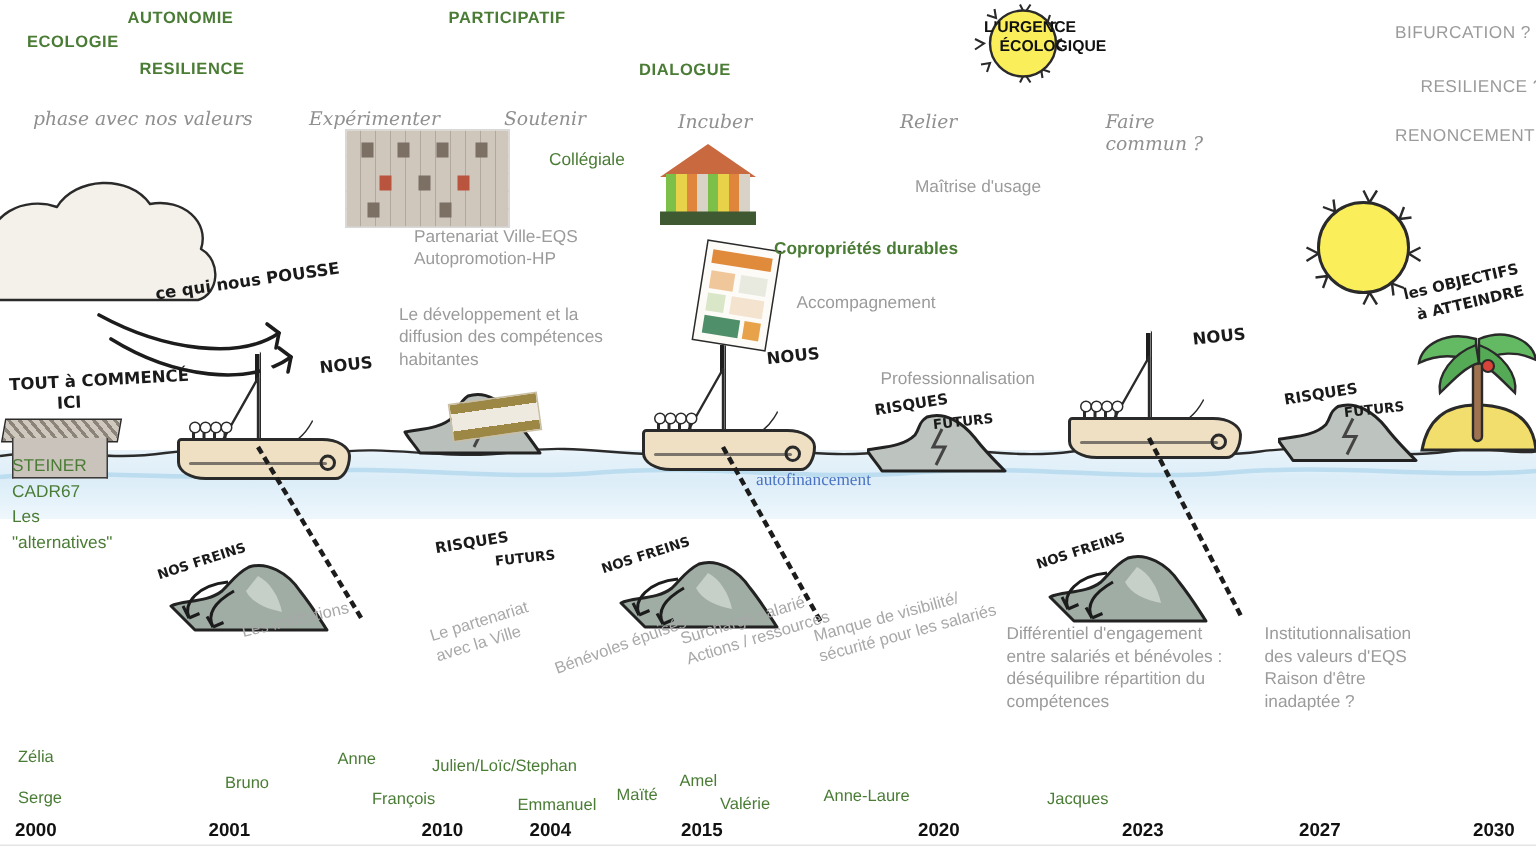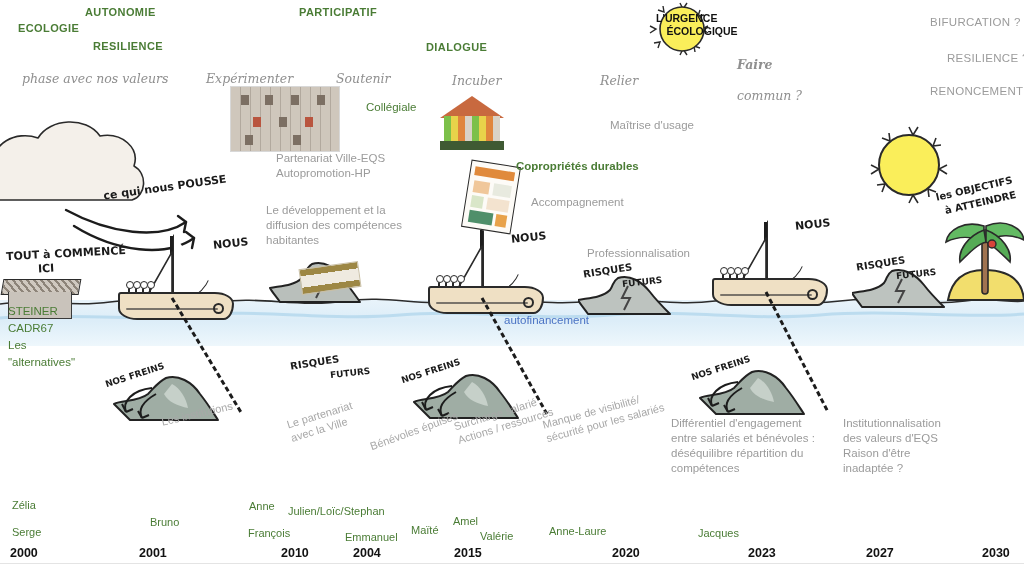--- a/index.html
+++ b/index.html
@@ -10,21 +10,21 @@
   .abs{position:absolute;}
 
   
   .kw{font-weight:bold;font-size:11px;letter-spacing:.4px;color:#4a7c35;white-space:nowrap;}
   .script{font-family:"DejaVu Serif",serif;font-style:italic;font-size:12.5px;color:#8f8f8f;white-space:nowrap;}
   .script2{font-family:"DejaVu Serif",serif;font-style:italic;font-size:12.5px;color:#8f8f8f;line-height:15px;}
   .grey{font-size:11.5px;color:#9b9b9b;line-height:15px;}
   .greenlbl{font-size:11.5px;color:#4a7c35;white-space:nowrap;}
   .greenlbl.b{font-weight:bold;}
   .q{font-size:11.5px;color:#9b9b9b;letter-spacing:.3px;white-space:nowrap;}
-  .blue{font-size:11.5px;color:#4a73c4;white-space:nowrap;}
+  .blue{font-size:11.5px;color:#4a73c4;white-space:nowrap;font-family:Liberation Serif, serif;}
   .hand{font-family:"DejaVu Sans",sans-serif;font-weight:bold;font-size:10px;color:#1a1a1a;white-space:nowrap;}
   .tilt{color:#a8a8a8;font-size:11px;line-height:14px;transform-origin:left top;}
   .name{font-size:11px;color:#4a7c35;white-space:nowrap;}
   .year{font-size:12.5px;font-weight:bold;color:#111;white-space:nowrap;}
 
   
   .sea{position:absolute;left:0;top:300px;width:1024px;height:46px;
        background:linear-gradient(180deg,#e8f3fa 0%,#dcedf8 45%,#eef7fc 100%);}
 
   
@@ -264,21 +264,21 @@
   <div class="kw abs" style="left:18px;top:22px;">ECOLOGIE</div>
   <div class="kw abs" style="left:85px;top:6px;">AUTONOMIE</div>
   <div class="kw abs" style="left:93px;top:40px;">RESILIENCE</div>
   <div class="kw abs" style="left:299px;top:6px;">PARTICIPATIF</div>
   <div class="kw abs" style="left:426px;top:41px;">DIALOGUE</div>
 
   <div class="script abs" style="left:206px;top:71px;">Expérimenter</div>
   <div class="script abs" style="left:336px;top:71px;">Soutenir</div>
   <div class="script abs" style="left:452px;top:73px;">Incuber</div>
   <div class="script abs" style="left:600px;top:73px;">Relier</div>
-  <div class="script abs" style="left:737px;top:57px;font-weight:bold;">Faire</div>
+  <div class="script abs" style="left:737px;top:73px;">Faire</div>
   <div class="script abs" style="left:737px;top:88px;">commun ?</div>
 
   <div class="script2 abs" style="left:22px;top:71px;width:180px;">
     <div>phase avec nos valeurs</div>
   </div>
 
   <div class="q abs" style="left:930px;top:16px;">BIFURCATION ?</div>
   <div class="q abs" style="left:947px;top:52px;">RESILIENCE ?</div>
   <div class="q abs" style="left:930px;top:85px;">RENONCEMENT ?</div>
 
@@ -345,21 +345,21 @@
   <div class="grey abs" style="left:843px;top:416px;width:160px;">
     <div>Institutionnalisation</div>
     <div>des valeurs d'EQS</div>
     <div>Raison d'être</div>
     <div>inadaptée ?</div>
   </div>
 
   <div class="name abs" style="left:12px;top:499px;">Zélia</div>
   <div class="name abs" style="left:12px;top:526px;">Serge</div>
   <div class="name abs" style="left:150px;top:516px;">Bruno</div>
-  <div class="name abs" style="left:225px;top:500px;margin-left:24px;">Anne</div>
+  <div class="name abs" style="left:225px;top:500px;">Anne</div>
   <div class="name abs" style="left:248px;top:527px;">François</div>
   <div class="name abs" style="left:288px;top:505px;">Julien/Loïc/Stephan</div>
   <div class="name abs" style="left:345px;top:531px;">Emmanuel</div>
   <div class="name abs" style="left:411px;top:524px;">Maïté</div>
   <div class="name abs" style="left:453px;top:515px;">Amel</div>
   <div class="name abs" style="left:480px;top:530px;">Valérie</div>
   <div class="name abs" style="left:549px;top:525px;">Anne-Laure</div>
   <div class="name abs" style="left:698px;top:527px;">Jacques</div>
 
   <div class="year abs" style="left:10px;top:546px;">2000</div>

